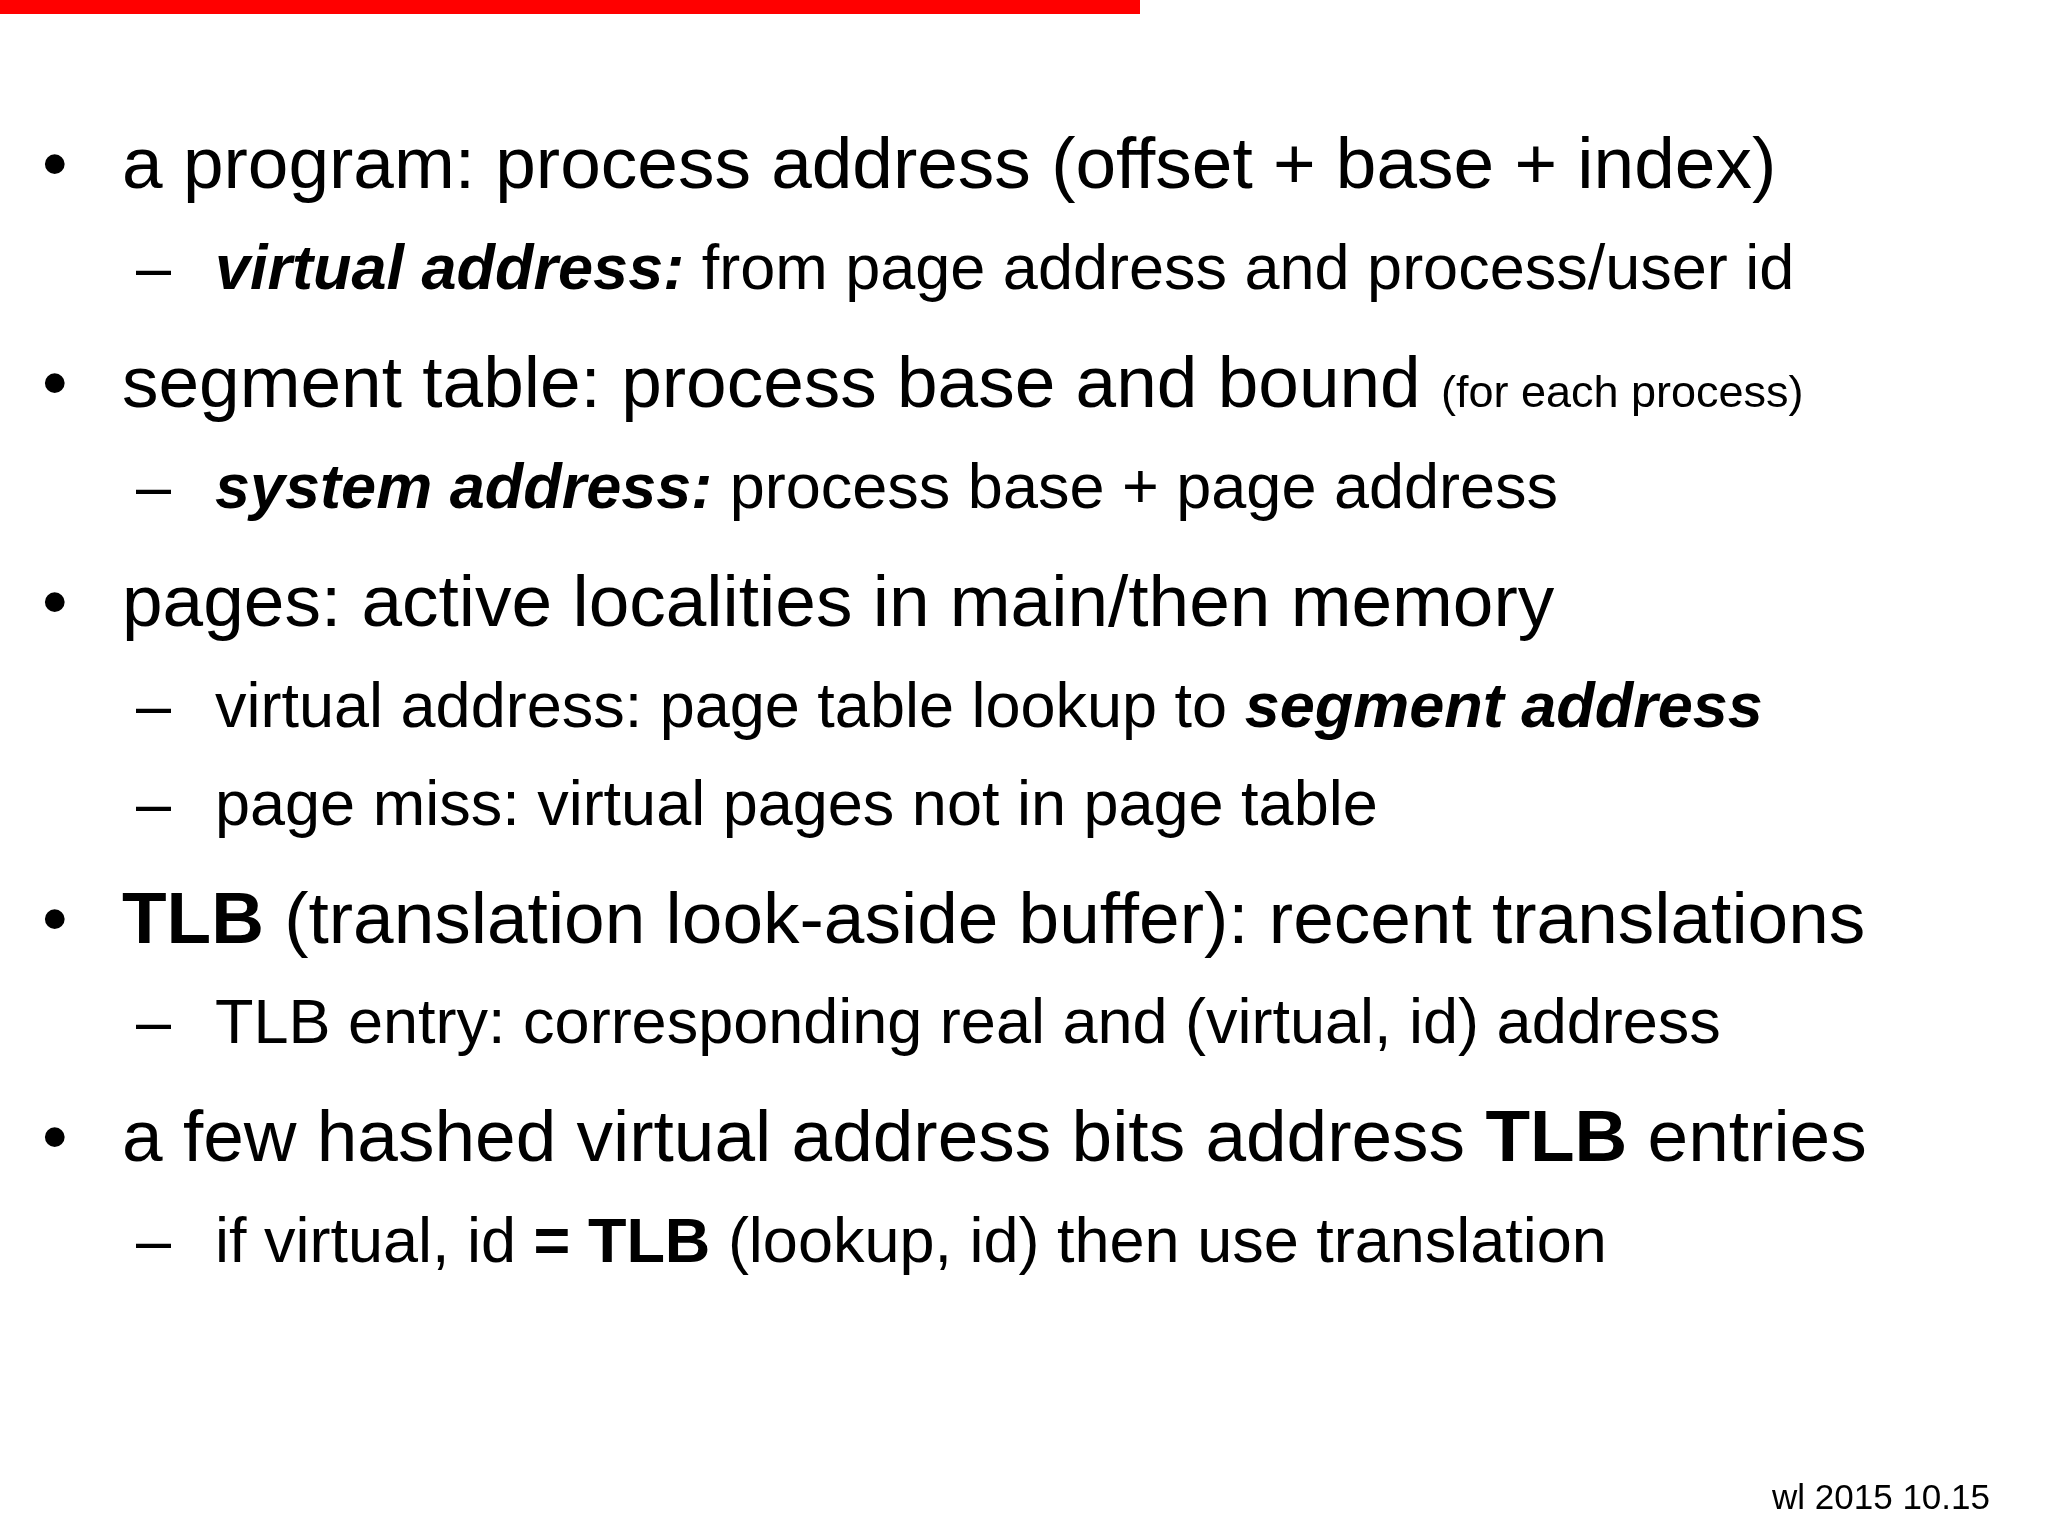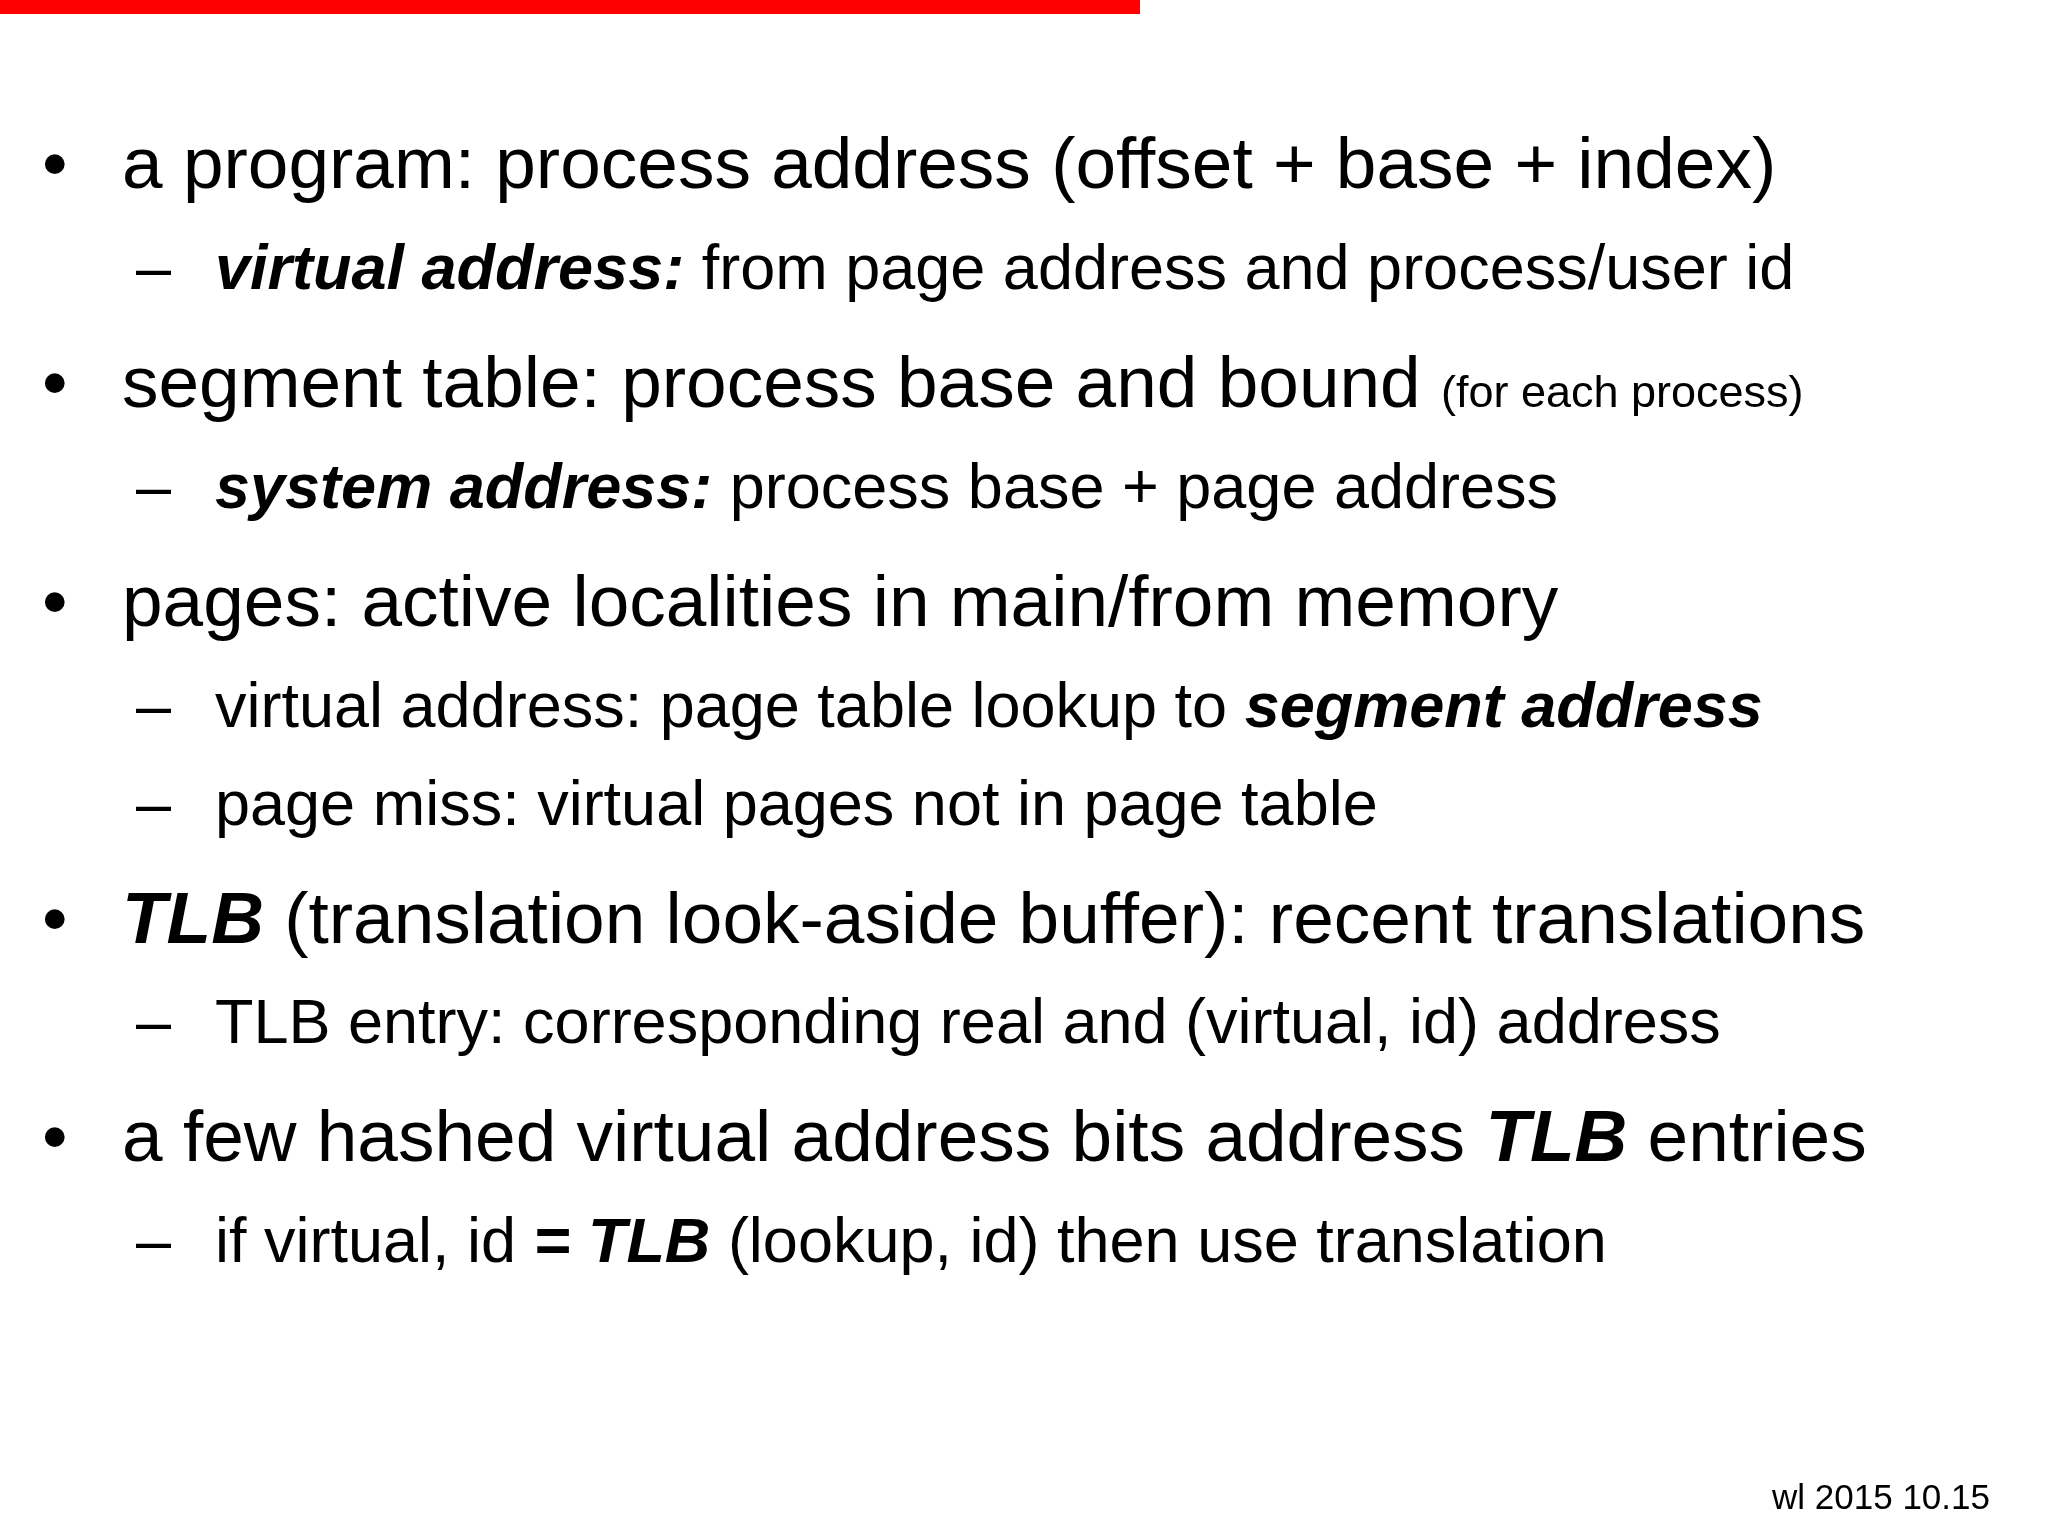--- a/index.html
+++ b/index.html
@@ -44,41 +44,41 @@
   .line.sub {
     font-size: 63px;
     padding-left: 215px;
     margin-top: 30px;
   }
   .line:first-child { margin-top: 0; }
   .marker { position: absolute; }
   .main > .marker { left: 42px; }
   .sub  > .marker { left: 136px; }
   .seg.normal { font-weight: 400; text-align: right; }
-  .seg.bold { font-weight: 700; font-style: italic; }
+  .seg.bold { font-weight: 700; }
   .seg.bolditalic { font-weight: 700; font-style: italic; }
   .seg.small { font-size: 45px; text-align: center; }
   .footer {
     position: absolute;
     right: 58px;
     bottom: 19px;
     font-size: 35px;
   }
 </style>
 </head>
 <body>
 
 <div class="slide" style="background: rgb(255, 255, 255); color: rgb(0, 0, 0);">
   <div class="progress-bar" style="background: rgb(255, 0, 0);"></div>
   <div class="content">
       <div class="line main"><span class="marker">•</span><span class="seg normal">a program: process address (offset + base + index)</span></div>
       <div class="line sub"><span class="marker">–</span><span class="seg bolditalic">virtual address:</span><span class="seg normal"> from page address and process/user id</span></div>
       <div class="line main"><span class="marker">•</span><span class="seg normal">segment table: process base and bound </span><span class="seg small">(for each process)</span></div>
       <div class="line sub"><span class="marker">–</span><span class="seg bolditalic">system address:</span><span class="seg normal"> process base + page address</span></div>
-      <div class="line main"><span class="marker">•</span><span class="seg normal">pages: active localities in main/from memory</span></div>
+      <div class="line main"><span class="marker">•</span><span class="seg normal">pages: active localities in main/then memory</span></div>
       <div class="line sub"><span class="marker">–</span><span class="seg normal">virtual address: page table lookup to </span><span class="seg bolditalic">segment address</span></div>
       <div class="line sub"><span class="marker">–</span><span class="seg normal">page miss: virtual pages not in page table</span></div>
       <div class="line main"><span class="marker">•</span><span class="seg bold">TLB</span><span class="seg normal"> (translation look-aside buffer): recent translations</span></div>
       <div class="line sub"><span class="marker">–</span><span class="seg normal">TLB entry: corresponding real and (virtual, id) address</span></div>
       <div class="line main"><span class="marker">•</span><span class="seg normal">a few hashed virtual address bits address </span><span class="seg bold">TLB</span><span class="seg normal"> entries</span></div>
       <div class="line sub"><span class="marker">–</span><span class="seg normal">if virtual, id </span><span class="seg bold">= TLB</span><span class="seg normal"> (lookup, id) then use translation</span></div>
     </div>
   <div class="footer">wl 2015 10.15</div>
 </div>
 

